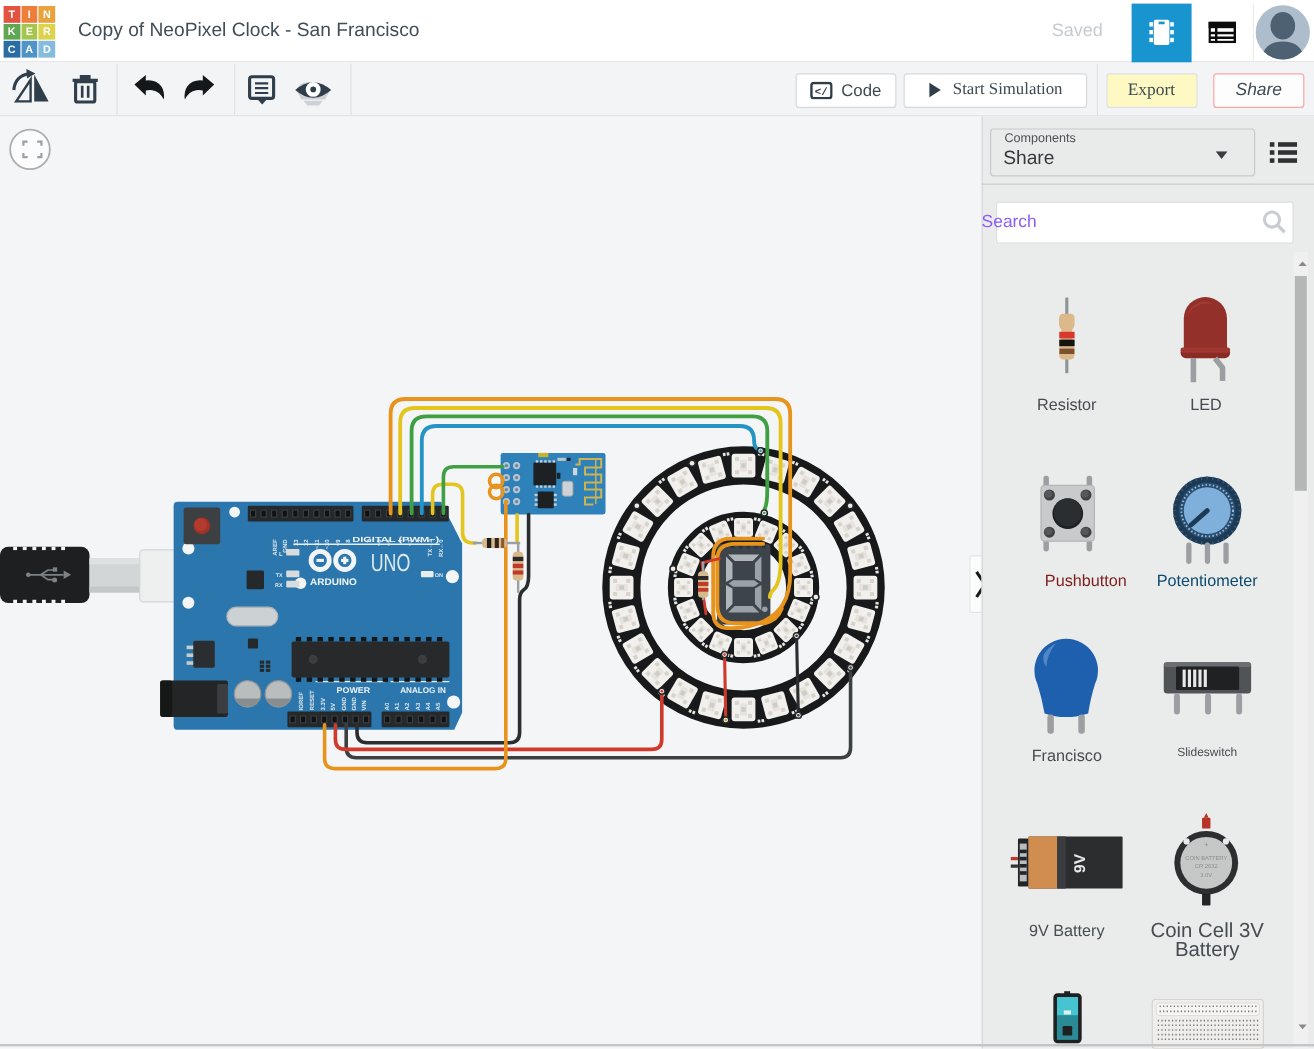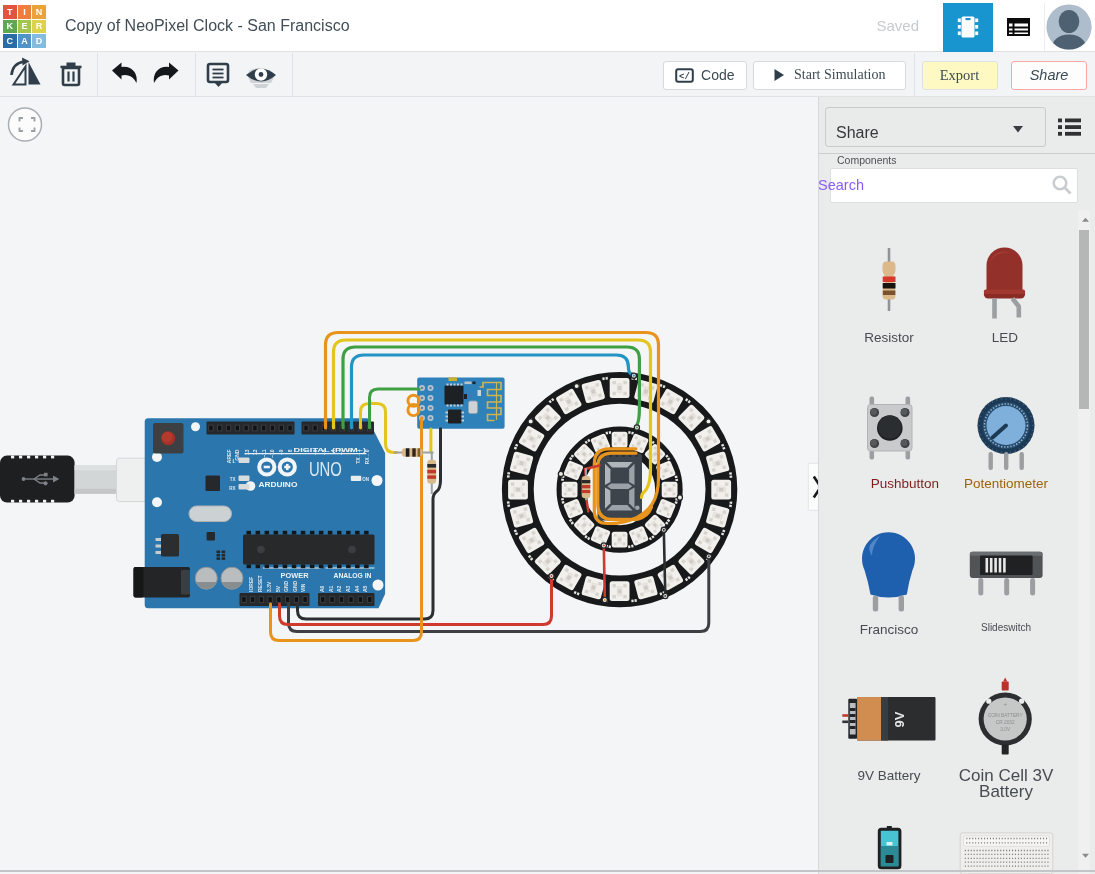--- a/index.html
+++ b/index.html
@@ -978,21 +978,21 @@
 <circle cx="560.9" cy="473.9" r="3.2" fill="#23272a"></circle>
         <circle cx="560.9" cy="473.9" r="1.9" fill="#f5f3f0"></circle>
         <circle cx="560.9" cy="473.9" r="1.1" fill="#efe9d8"></circle>
 <rect x="808.3" y="463.3" width="17.4" height="47.0" fill="#fbfcfc" rx="1" stroke="#e3e6e8" stroke-width="1"></rect>
 <path d="M813.8,476.5 L820.8,487 L813.8,497.5" fill="none" stroke="#17191b" stroke-width="2.6"></path>
 </svg>
 </div>
 
 <div class="abs" style="left:818px;top:97px;width:277px;height:777px;background:#eaebeb;border-left:1px solid #d5d8da;"></div>
 <div class="abs" style="left:824.5px;top:106.5px;width:221px;height:40.5px;background:#e9eaea;border:1px solid #c8cacb;border-radius:3px;"></div>
-<div class="abs" style="left:837px;top:109px;font-size:10.5px;color:#4c5256;margin-top:45px;">Components</div>
+<div class="abs" style="left:837px;top:109px;font-size:10.5px;color:#4c5256;">Components</div>
 <div class="abs" style="left:836px;top:124px;font-size:16px;color:#36393b;">Share</div>
 <svg class="abs" style="left:1013px;top:126px" width="10" height="7" viewBox="0 0 10 7">
       <path d="M0,0 h10 l-5,6.5 Z" fill="#3a3d3f"></path>
     </svg>
 <svg class="abs" style="left:1058px;top:118px" width="23" height="19" viewBox="0 0 23 19">
   <g fill="#2f3133">
         <rect x="0" y="0.5" width="4" height="3.8"></rect>
         <rect x="7" y="0.5" width="16" height="3.8"></rect>
   <rect x="0" y="7.2" width="4" height="3.8"></rect>
         <rect x="7" y="7.2" width="16" height="3.8"></rect>
@@ -1134,19 +1134,19 @@
 <rect x="886.5" y="842.0" width="6.0" height="3.4" fill="#d9f3f6"></rect>
 <rect x="885.5" y="855.0" width="8.0" height="8.0" fill="#1e2022" rx="1"></rect>
 <rect x="960.2" y="832.9" width="92.6" height="41.0" fill="#efeeec" rx="2.5" stroke="#d5d3d0" stroke-width="1"></rect>
 <rect x="963.5" y="835.8" width="86.0" height="10.5" fill="#f6f5f3" rx="2" stroke="#dddbd8" stroke-width="0.8"></rect>
 <path d="M966.3,838.5 h1.1 M969.2,838.5 h1.1 M972.2,838.5 h1.1 M975.1,838.5 h1.1 M978.1,838.5 h1.1 M981.0,838.5 h1.1 M984.0,838.5 h1.1 M986.9,838.5 h1.1 M989.9,838.5 h1.1 M992.8,838.5 h1.1 M995.8,838.5 h1.1 M998.8,838.5 h1.1 M1001.7,838.5 h1.1 M1004.6,838.5 h1.1 M1007.6,838.5 h1.1 M1010.5,838.5 h1.1 M1013.5,838.5 h1.1 M1016.4,838.5 h1.1 M1019.4,838.5 h1.1 M1022.3,838.5 h1.1 M1025.3,838.5 h1.1 M1028.2,838.5 h1.1 M1031.2,838.5 h1.1 M1034.1,838.5 h1.1 M1037.1,838.5 h1.1 M1040.0,838.5 h1.1 M1043.0,838.5 h1.1 M1046.0,838.5 h1.1 M966.3,842.8 h1.1 M969.2,842.8 h1.1 M972.2,842.8 h1.1 M975.1,842.8 h1.1 M978.1,842.8 h1.1 M981.0,842.8 h1.1 M984.0,842.8 h1.1 M986.9,842.8 h1.1 M989.9,842.8 h1.1 M992.8,842.8 h1.1 M995.8,842.8 h1.1 M998.8,842.8 h1.1 M1001.7,842.8 h1.1 M1004.6,842.8 h1.1 M1007.6,842.8 h1.1 M1010.5,842.8 h1.1 M1013.5,842.8 h1.1 M1016.4,842.8 h1.1 M1019.4,842.8 h1.1 M1022.3,842.8 h1.1 M1025.3,842.8 h1.1 M1028.2,842.8 h1.1 M1031.2,842.8 h1.1 M1034.1,842.8 h1.1 M1037.1,842.8 h1.1 M1040.0,842.8 h1.1 M1043.0,842.8 h1.1 M1046.0,842.8 h1.1 M964.8,850.5 h1.1 M967.8,850.5 h1.1 M970.7,850.5 h1.1 M973.6,850.5 h1.1 M976.6,850.5 h1.1 M979.5,850.5 h1.1 M982.5,850.5 h1.1 M985.4,850.5 h1.1 M988.4,850.5 h1.1 M991.3,850.5 h1.1 M994.3,850.5 h1.1 M997.2,850.5 h1.1 M1000.2,850.5 h1.1 M1003.1,850.5 h1.1 M1006.1,850.5 h1.1 M1009.0,850.5 h1.1 M1012.0,850.5 h1.1 M1014.9,850.5 h1.1 M1017.9,850.5 h1.1 M1020.8,850.5 h1.1 M1023.8,850.5 h1.1 M1026.8,850.5 h1.1 M1029.7,850.5 h1.1 M1032.6,850.5 h1.1 M1035.6,850.5 h1.1 M1038.5,850.5 h1.1 M1041.5,850.5 h1.1 M1044.5,850.5 h1.1 M1047.4,850.5 h1.1 M964.8,854.4 h1.1 M967.8,854.4 h1.1 M970.7,854.4 h1.1 M973.6,854.4 h1.1 M976.6,854.4 h1.1 M979.5,854.4 h1.1 M982.5,854.4 h1.1 M985.4,854.4 h1.1 M988.4,854.4 h1.1 M991.3,854.4 h1.1 M994.3,854.4 h1.1 M997.2,854.4 h1.1 M1000.2,854.4 h1.1 M1003.1,854.4 h1.1 M1006.1,854.4 h1.1 M1009.0,854.4 h1.1 M1012.0,854.4 h1.1 M1014.9,854.4 h1.1 M1017.9,854.4 h1.1 M1020.8,854.4 h1.1 M1023.8,854.4 h1.1 M1026.8,854.4 h1.1 M1029.7,854.4 h1.1 M1032.6,854.4 h1.1 M1035.6,854.4 h1.1 M1038.5,854.4 h1.1 M1041.5,854.4 h1.1 M1044.5,854.4 h1.1 M1047.4,854.4 h1.1 M964.8,858.3 h1.1 M967.8,858.3 h1.1 M970.7,858.3 h1.1 M973.6,858.3 h1.1 M976.6,858.3 h1.1 M979.5,858.3 h1.1 M982.5,858.3 h1.1 M985.4,858.3 h1.1 M988.4,858.3 h1.1 M991.3,858.3 h1.1 M994.3,858.3 h1.1 M997.2,858.3 h1.1 M1000.2,858.3 h1.1 M1003.1,858.3 h1.1 M1006.1,858.3 h1.1 M1009.0,858.3 h1.1 M1012.0,858.3 h1.1 M1014.9,858.3 h1.1 M1017.9,858.3 h1.1 M1020.8,858.3 h1.1 M1023.8,858.3 h1.1 M1026.8,858.3 h1.1 M1029.7,858.3 h1.1 M1032.6,858.3 h1.1 M1035.6,858.3 h1.1 M1038.5,858.3 h1.1 M1041.5,858.3 h1.1 M1044.5,858.3 h1.1 M1047.4,858.3 h1.1 M964.8,862.2 h1.1 M967.8,862.2 h1.1 M970.7,862.2 h1.1 M973.6,862.2 h1.1 M976.6,862.2 h1.1 M979.5,862.2 h1.1 M982.5,862.2 h1.1 M985.4,862.2 h1.1 M988.4,862.2 h1.1 M991.3,862.2 h1.1 M994.3,862.2 h1.1 M997.2,862.2 h1.1 M1000.2,862.2 h1.1 M1003.1,862.2 h1.1 M1006.1,862.2 h1.1 M1009.0,862.2 h1.1 M1012.0,862.2 h1.1 M1014.9,862.2 h1.1 M1017.9,862.2 h1.1 M1020.8,862.2 h1.1 M1023.8,862.2 h1.1 M1026.8,862.2 h1.1 M1029.7,862.2 h1.1 M1032.6,862.2 h1.1 M1035.6,862.2 h1.1 M1038.5,862.2 h1.1 M1041.5,862.2 h1.1 M1044.5,862.2 h1.1 M1047.4,862.2 h1.1 M964.8,866.1 h1.1 M967.8,866.1 h1.1 M970.7,866.1 h1.1 M973.6,866.1 h1.1 M976.6,866.1 h1.1 M979.5,866.1 h1.1 M982.5,866.1 h1.1 M985.4,866.1 h1.1 M988.4,866.1 h1.1 M991.3,866.1 h1.1 M994.3,866.1 h1.1 M997.2,866.1 h1.1 M1000.2,866.1 h1.1 M1003.1,866.1 h1.1 M1006.1,866.1 h1.1 M1009.0,866.1 h1.1 M1012.0,866.1 h1.1 M1014.9,866.1 h1.1 M1017.9,866.1 h1.1 M1020.8,866.1 h1.1 M1023.8,866.1 h1.1 M1026.8,866.1 h1.1 M1029.7,866.1 h1.1 M1032.6,866.1 h1.1 M1035.6,866.1 h1.1 M1038.5,866.1 h1.1 M1041.5,866.1 h1.1 M1044.5,866.1 h1.1 M1047.4,866.1 h1.1" stroke="#7e7c78" stroke-width="1.3" fill="none"></path>
 </svg></div>
 </div>
 <div class="abs" style="left:849px;top:330px;width:80px;text-align:center;font-size:13.5px;color:#464c51;">Resistor</div>
 <div class="abs" style="left:965px;top:330px;width:80px;text-align:center;font-size:13.5px;color:#464c51;">LED</div>
 <div class="abs" style="left:839px;top:476px;width:100px;text-align:right;font-size:13.5px;color:#7f1d1d;">Pushbutton</div>
-<div class="abs" style="left:946px;top:476px;width:120px;text-align:center;font-size:13.5px;color:#a16207;">Potentiometer</div>
+<div class="abs" style="left:946px;top:476px;width:120px;text-align:center;font-size:13.5px;color:#0c4a6e;">Potentiometer</div>
 <div class="abs" style="left:839px;top:622px;width:100px;text-align:center;font-size:13.5px;color:#464c51;">Francisco</div>
 <div class="abs" style="left:946px;top:622px;width:120px;text-align:center;font-size:10px;color:#464c51;">Slideswitch</div>
 <div class="abs" style="left:839px;top:768px;width:100px;text-align:center;font-size:13.5px;color:#464c51;">9V Battery</div>
 <div class="abs" style="left:946px;top:768px;width:120px;text-align:center;font-size:17px;color:#464c51;line-height:16px;">Coin Cell 3V<br>Battery</div>
 
 <div class="abs" style="left:0;top:869.5px;width:1095px;height:2px;background:#c3c6c8;"></div>
 </div>
 </body></html>

